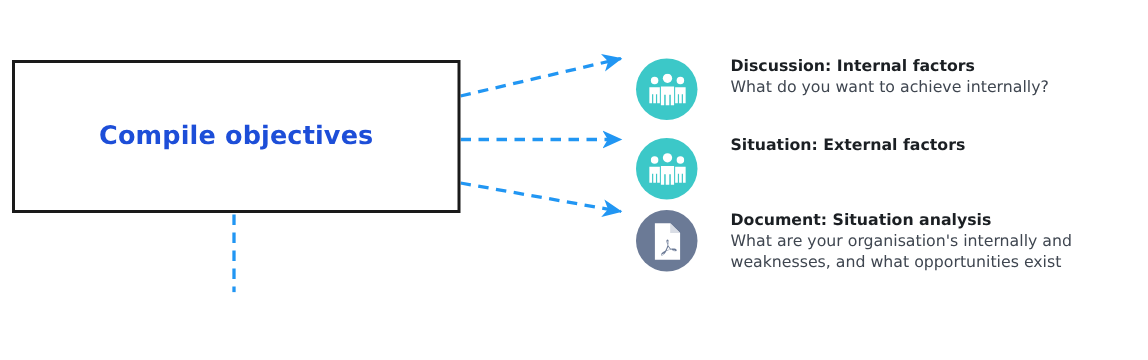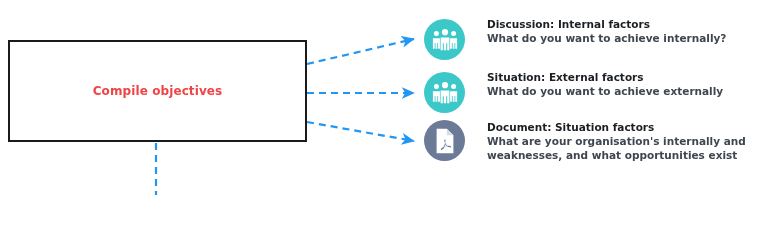--- a/index.html
+++ b/index.html
@@ -26,23 +26,23 @@
     width: 299px;
     height: 102px;
     box-sizing: border-box;
     border: 2px solid #1a1a1a;
     background: #ffffff;
     display: flex;
     align-items: center;
     justify-content: center;
   }
   .process-box-label {
-    font-size: 12px;
+    font-size: 17px;
     font-weight: bold;
-    color: #ef4444;
+    color: #1d4ed8;
     letter-spacing: 0.1px;
     text-align: center;
     white-space: nowrap;
   }
 
   
   #connectors {
     position: absolute;
     left: 0;
     top: 0;
@@ -50,20 +50,21 @@
     height: 195px;
     pointer-events: none;
   }
 
   
   .outcome-row {
     position: absolute;
     left: 424px;
     width: 330px;
     height: 42px;
+    margin-top: 20px;
   }
   .outcome-row.r0 { top: 19px; }
   .outcome-row.r1 { top: 72px; }
   .outcome-row.r2 { top: 120px; }
 
   .outcome-icon {
     position: absolute;
     left: 0;
     top: 0;
     width: 41px;
@@ -83,21 +84,21 @@
   }
   .outcome-title {
     font-size: 10.5px;
     font-weight: bold;
     color: #1b1f23;
     line-height: 14px;
     white-space: nowrap;
   }
   .outcome-desc {
     font-size: 10.5px;
-    font-weight: bold;
+    font-weight: normal;
     color: #3f4650;
     line-height: 14px;
   }
   .outcome-row.r2 .outcome-text { top: 0px; }
 </style>
 </head>
 <body>
 
 <div id="canvas">
 
@@ -148,31 +149,30 @@
           <path d="M0.9 9.2h7.0v10.6H6.1V13.9H5.3v5.9H3.5v-5.9H2.7v5.9H0.9z"></path>
           <circle cx="21.6" cy="4.6" r="2.5"></circle>
           <path d="M18.1 9.2h7.0v10.6h-1.8V13.9h-0.8v5.9h-1.8v-5.9h-0.8v5.9h-1.8z"></path>
           <circle cx="13.0" cy="3.2" r="3.1"></circle>
           <path d="M8.6 8.6h8.8v12.6h-2.2v-7.0h-1.0v7.0h-2.4v-7.0h-1.0v7.0H8.6z"></path>
         </g>
       </svg>
     </div>
     <div class="outcome-text">
       <div class="outcome-title">Situation: External factors</div>
-      <div class="outcome-desc">What do you want to achieve externally</div>
     </div>
   </div>
 
   <div class="outcome-row r2">
     <div class="outcome-icon" style="background:#6b7a96;">
       <svg width="22" height="26" viewBox="0 0 22 26" xmlns="http://www.w3.org/2000/svg" aria-hidden="true">
         <path d="M2.6 0.8h10.2L19.4 7.3V25.2H2.6z" fill="#ffffff"></path>
         <path d="M12.8 0.8L19.4 7.3h-6.6z" fill="#d9dde5"></path>
         <path d="M11.2 11.6c-0.7 0-1.0 0.6-0.9 1.4 0.1 0.7 0.4 1.5 0.8 2.3-0.4 1.3-1.0 2.7-1.6 3.8-1.3 0.6-2.3 1.3-2.6 2.0-0.2 0.5 0.0 1.1 0.6 1.1 0.9 0 1.9-1.3 2.8-2.9 1.1-0.4 2.3-0.7 3.4-0.9 0.9 0.8 1.8 1.3 2.5 1.3 0.7 0 1.0-0.5 0.9-1.0-0.2-0.7-1.2-1.0-2.3-1.0-0.5 0-1.0 0.0-1.6 0.1-0.7-0.7-1.3-1.6-1.8-2.5 0.3-1.0 0.5-2.0 0.4-2.7-0.1-0.6-0.4-1.0-0.9-1.0zm0.1 1.0c0.2 0 0.3 0.2 0.3 0.6 0 0.4-0.1 1.0-0.3 1.6-0.2-0.6-0.3-1.2-0.3-1.6 0-0.4 0.1-0.6 0.3-0.6zm0.2 3.9c0.4 0.7 0.9 1.4 1.4 1.9-0.8 0.1-1.7 0.3-2.5 0.6 0.4-0.8 0.8-1.7 1.1-2.5zm3.7 2.5c0.7 0 1.2 0.2 1.3 0.4 0.0 0.2-0.1 0.3-0.4 0.3-0.4 0-1.0-0.3-1.7-0.7 0.3 0 0.5-0.0 0.8-0.0zm-6.4 1.9c-0.6 1.0-1.2 1.7-1.6 1.7-0.2 0-0.3-0.2-0.2-0.4 0.2-0.4 0.9-0.9 1.8-1.3z" fill="#6b7a96"></path>
       </svg>
     </div>
     <div class="outcome-text">
-      <div class="outcome-title">Document: Situation factors</div>
+      <div class="outcome-title">Document: Situation analysis</div>
       <div class="outcome-desc">What are your organisation's internally and weaknesses, and what opportunities exist</div>
     </div>
   </div>
 
 </div>
 
 </body></html>

